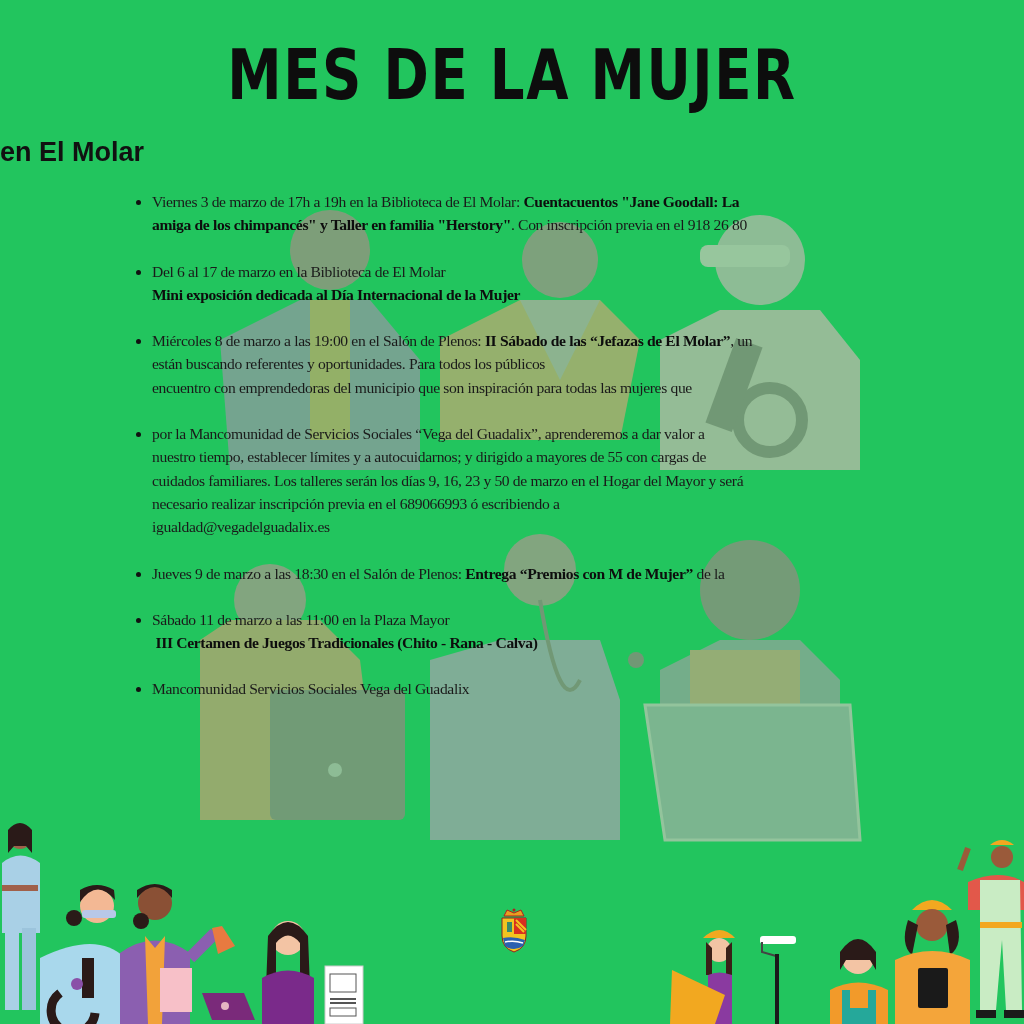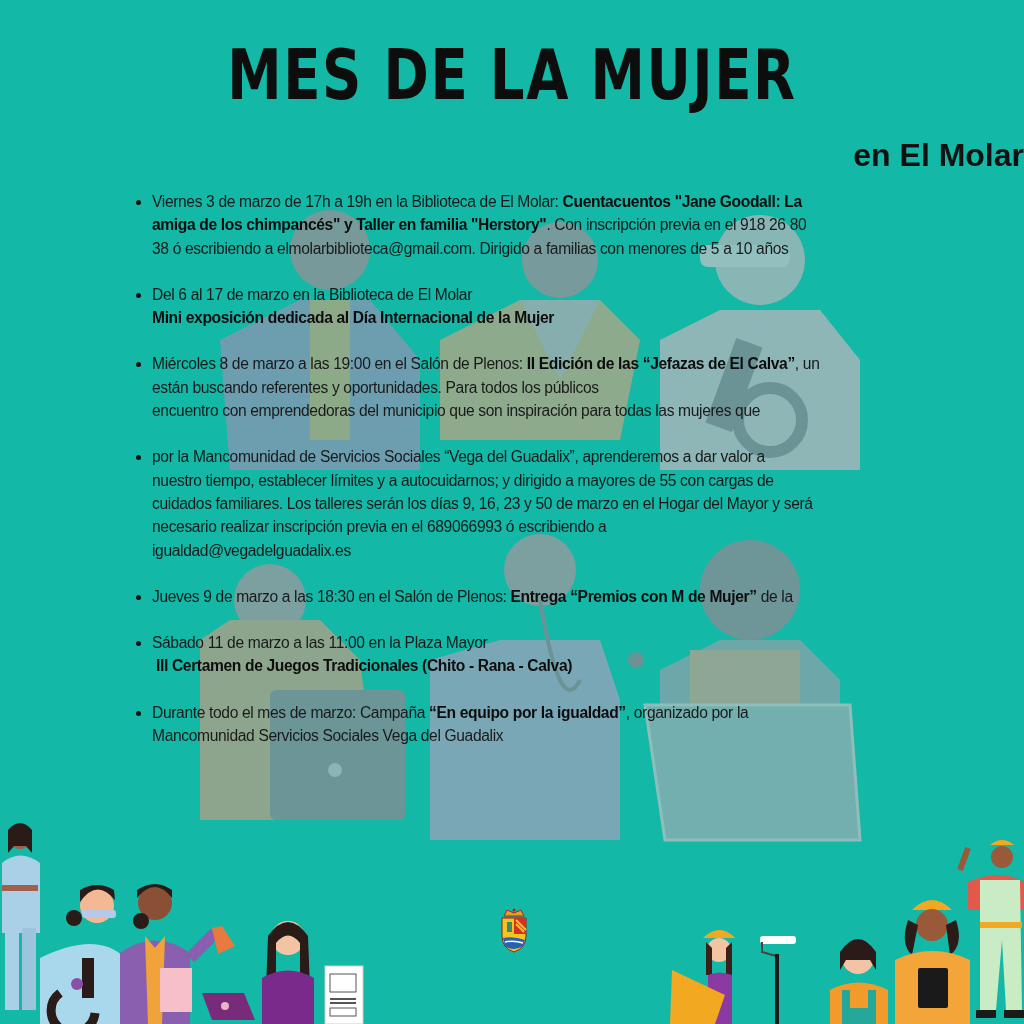--- a/index.html
+++ b/index.html
@@ -3,41 +3,41 @@
 <meta charset="utf-8">
 <style>
   * { box-sizing: border-box; margin: 0; padding: 0; }
   html, body { width: 1024px; height: 1024px; overflow: hidden; }
   body {
     background: #f5a0b4;
     font-family: "Liberation Sans", sans-serif;
     color: #111;
     position: relative;
   }
-  .poster { position: absolute; inset: 0; width: 1024px; height: 1024px; background: #14b8a6; }
+  .poster { position: absolute; inset: 0; width: 1024px; height: 1024px; background: #22c55e; }
 
   
   .bg-fig { position: absolute; opacity: 0.55; }
 
   .title {
     position: absolute; left: 0; right: 0; top: 40px;
     text-align: center;
     font-family: "DejaVu Sans", sans-serif;
     font-weight: bold;
     font-size: 70px;
     letter-spacing: 2px;
     transform: scaleX(0.78);
     color: #0d0d0d;
     line-height: 1;
   }
   .subtitle {
     position: absolute; left: 0; right: 0; top: 137px;
-    text-align: right;
+    text-align: left;
     font-family: "Liberation Sans", sans-serif;
-    font-size: 32px;
+    font-size: 27px;
     color: #111;
   }
 
   .events {
     position: absolute; left: 134px; top: 190px; width: 780px;
     list-style: none;
   }
   .event {
     position: relative;
     padding-left: 18px;
@@ -47,21 +47,21 @@
     color: #1a1a1a;
     margin-bottom: 23px;
   }
   .event::before {
     content: "";
     position: absolute; left: 2px; top: 10px;
     width: 5px; height: 5px; border-radius: 50%;
     background: #111;
   }
   .event b { font-weight: bold; color: #0d0d0d; }
-  .event .line { display: block; }
+  .event .line { display: block; font-family: Liberation Serif, serif; }
 
   .crest { position: absolute; left: 499px; top: 906px; width: 30px; height: 48px; }
 
   .fig { position: absolute; }
 </style>
 </head>
 <body>
 
 <div class="poster">
 
@@ -99,47 +99,45 @@
     </svg>
   </div>
 
   <h1 class="title">MES DE LA MUJER</h1>
   <h2 class="subtitle">en El Molar</h2>
 
   <ul class="events">
     <li class="event">
       <span class="line"><span>Viernes 3 de marzo de 17h a 19h en la Biblioteca de El Molar: </span><b>Cuentacuentos "Jane Goodall: La</b></span>
       <span class="line"><b>amiga de los chimpancés" y Taller en familia "Herstory"</b><span>. Con inscripción previa en el 918 26 80</span></span>
-      <span class="line">38 ó escribiendo a elmolarbiblioteca@gmail.com. Dirigido a familias con menores de 5 a 10 años</span>
     </li>
     <li class="event">
       <span class="line">Del 6 al 17 de marzo en la Biblioteca de El Molar</span>
       <span class="line"><b>Mini exposición dedicada al Día Internacional de la Mujer</b></span>
     </li>
     <li class="event">
-      <span class="line"><span>Miércoles 8 de marzo a las 19:00 en el Salón de Plenos: </span><b>II Edición de las “Jefazas de El Calva”</b><span>, un</span></span>
+      <span class="line"><span>Miércoles 8 de marzo a las 19:00 en el Salón de Plenos: </span><b>II Sábado de las “Jefazas de El Molar”</b><span>, un</span></span>
       <span class="line">están buscando referentes y oportunidades. Para todos los públicos</span>
       <span class="line">encuentro con emprendedoras del municipio que son inspiración para todas las mujeres que</span>
     </li>
     <li class="event">
       <span class="line">por la Mancomunidad de Servicios Sociales “Vega del Guadalix”, aprenderemos a dar valor a</span>
       <span class="line">nuestro tiempo, establecer límites y a autocuidarnos; y dirigido a mayores de 55 con cargas de</span>
       <span class="line">cuidados familiares. Los talleres serán los días 9, 16, 23 y 50 de marzo en el Hogar del Mayor y será</span>
       <span class="line">necesario realizar inscripción previa en el 689066993 ó escribiendo a</span>
       <span class="line">igualdad@vegadelguadalix.es</span>
     </li>
     <li class="event">
       <span class="line"><span>Jueves 9 de marzo a las 18:30 en el Salón de Plenos: </span><b>Entrega “Premios con M de Mujer”</b><span> de la</span></span>
     </li>
     <li class="event">
       <span class="line">Sábado 11 de marzo a las 11:00 en la Plaza Mayor</span>
       <span class="line"><b style="white-space:pre"> III Certamen de Juegos Tradicionales (Chito - Rana - Calva)</b></span>
     </li>
     <li class="event">
-      <span class="line"><span>Durante todo el mes de marzo: Campaña </span><b>“En equipo por la igualdad”</b><span>, organizado por la</span></span>
       <span class="line">Mancomunidad Servicios Sociales Vega del Guadalix</span>
     </li>
   </ul>
 
   <div class="crest">
     <svg width="30" height="48" viewBox="0 0 30 48">
       <path d="M5 10 L8 4 L15 7 L22 4 L25 10 Z" fill="#e8a020" stroke="#b02020" stroke-width="1"></path>
       <circle cx="15" cy="4" r="1.5" fill="#b02020"></circle>
       <path d="M3 12 L27 12 L27 30 Q27 42 15 46 Q3 42 3 30 Z" fill="#f2c420" stroke="#8a2020" stroke-width="1"></path>
       <path d="M15 12 L27 12 L27 28 L15 28 Z" fill="#d83020"></path>

